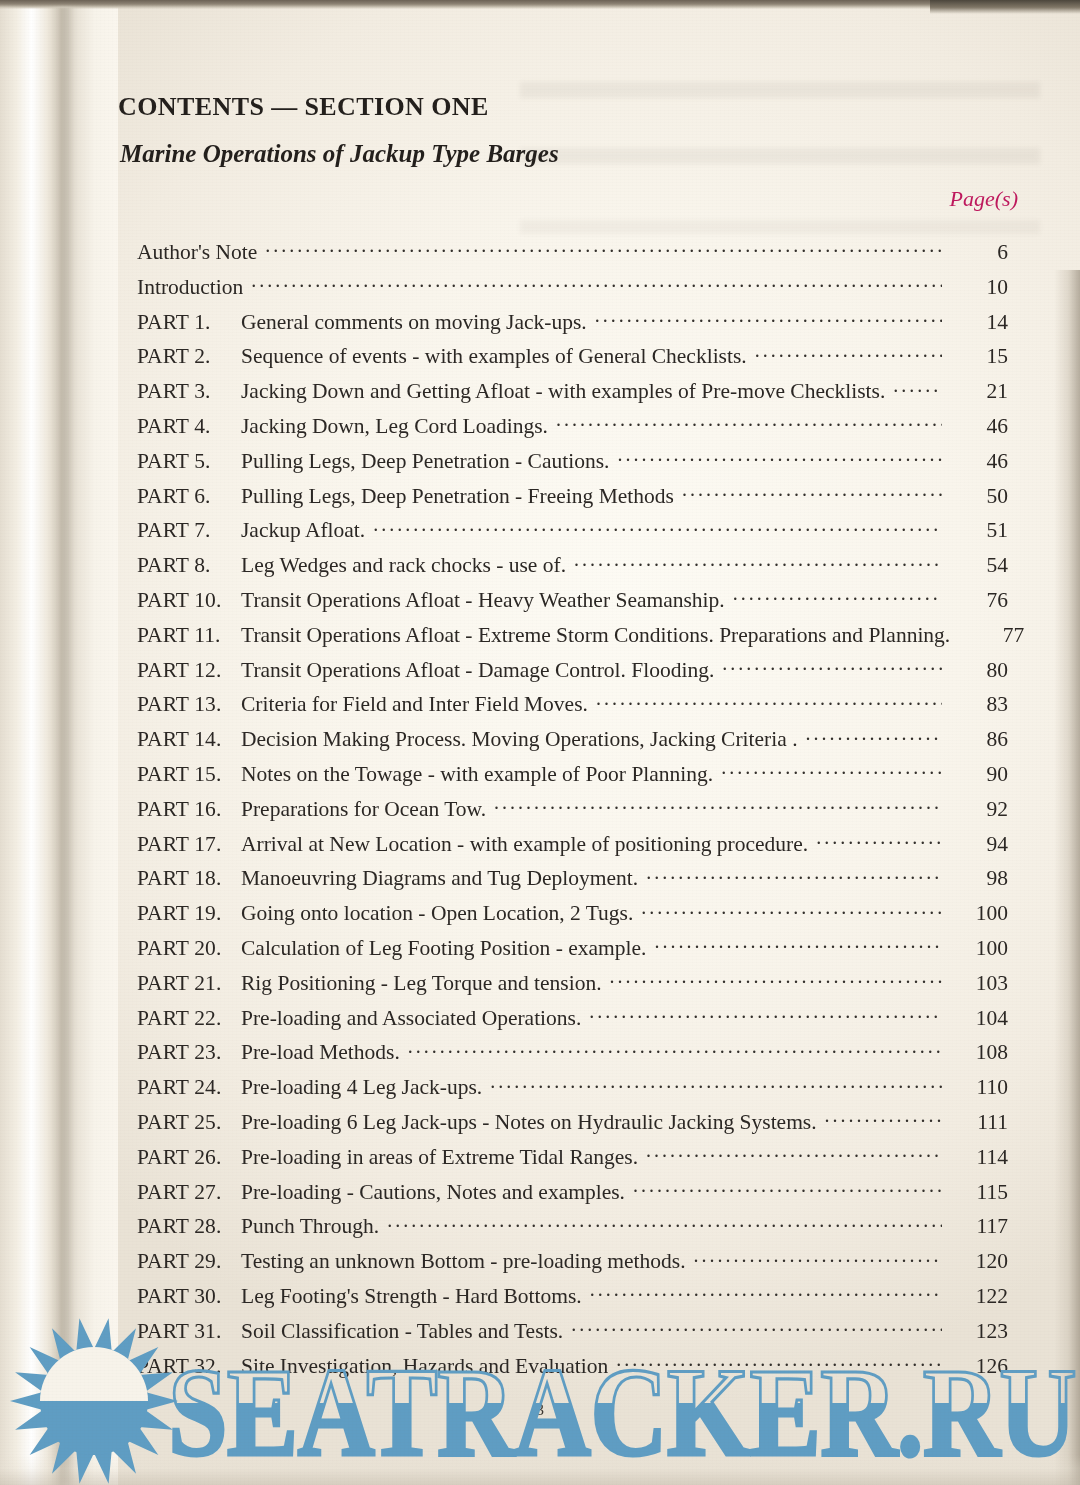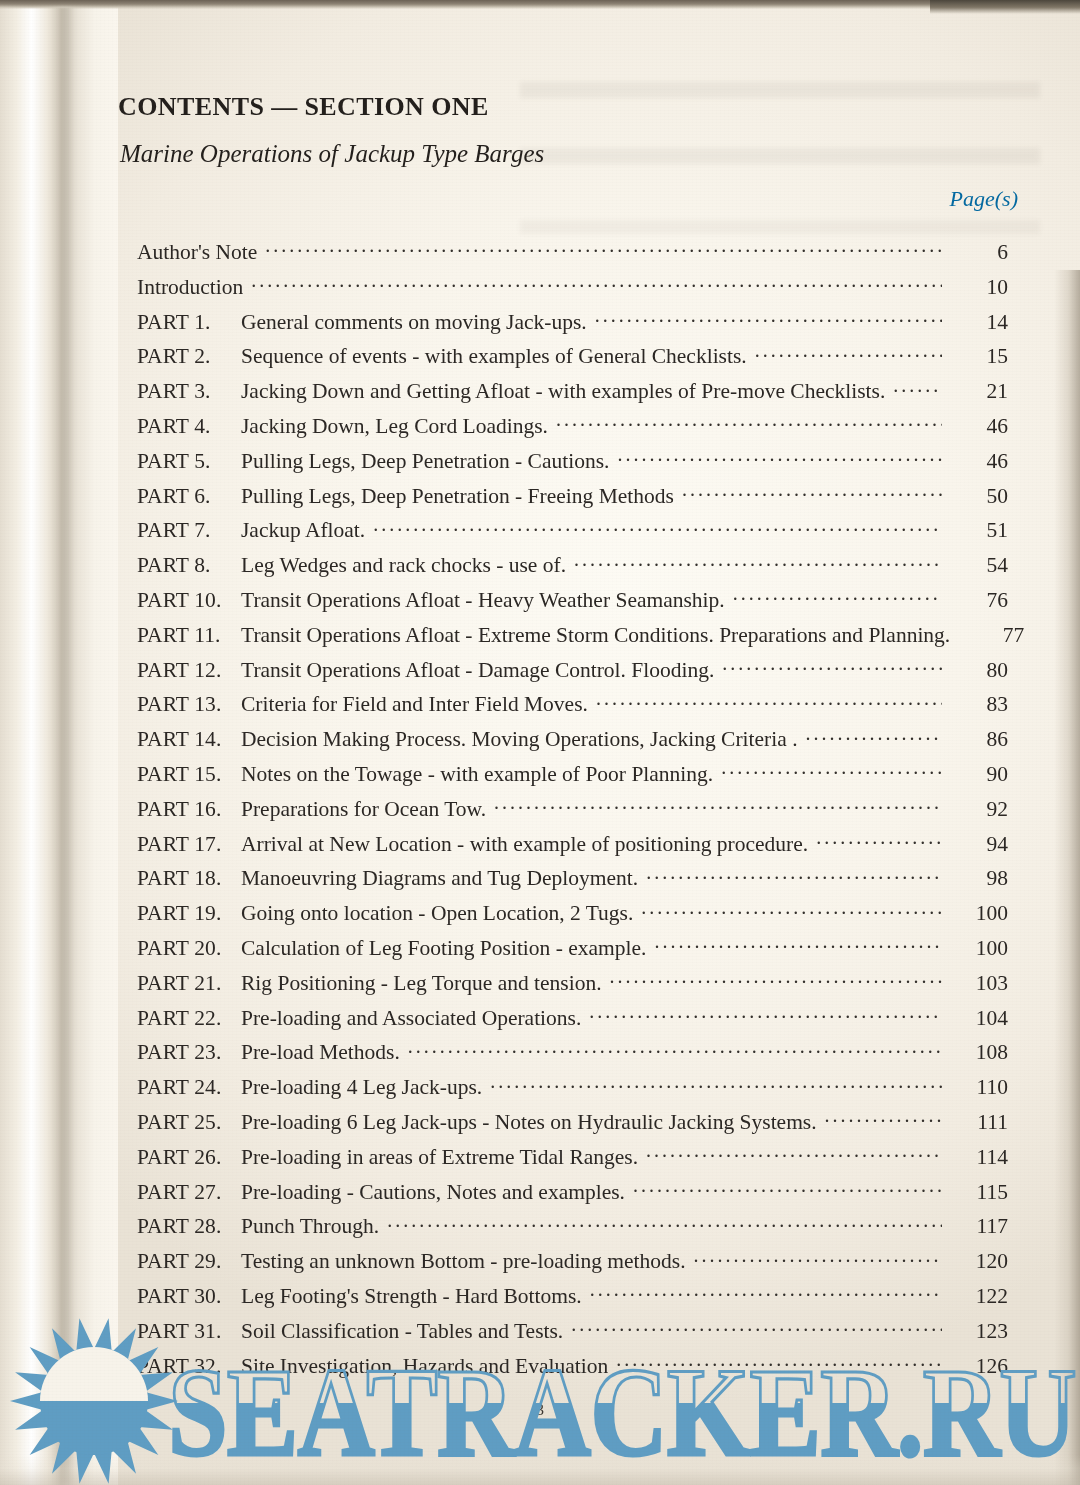--- a/index.html
+++ b/index.html
@@ -113,31 +113,31 @@
     font-size: 26px;
     font-weight: bold;
     letter-spacing: .4px;
     color: #231f1c;
     white-space: nowrap;
   }
   .title-sub {
     position: absolute;
     left: 120px; top: 140px;
     font-size: 25px;
-    font-weight: normal;
+    font-weight: bold;
     font-style: italic;
     color: #231f1c;
     white-space: nowrap;
   }
   .page-col-head {
     position: absolute;
     right: 62px; top: 186px;
     font-size: 22px;
     font-style: italic;
-    color: #0369a1;
+    color: #be185d;
   }
 
   .toc {
     position: absolute;
     left: 100px; top: 228px;
     width: 908px;
   }
   .toc-row {
     display: flex;
     align-items: baseline;

